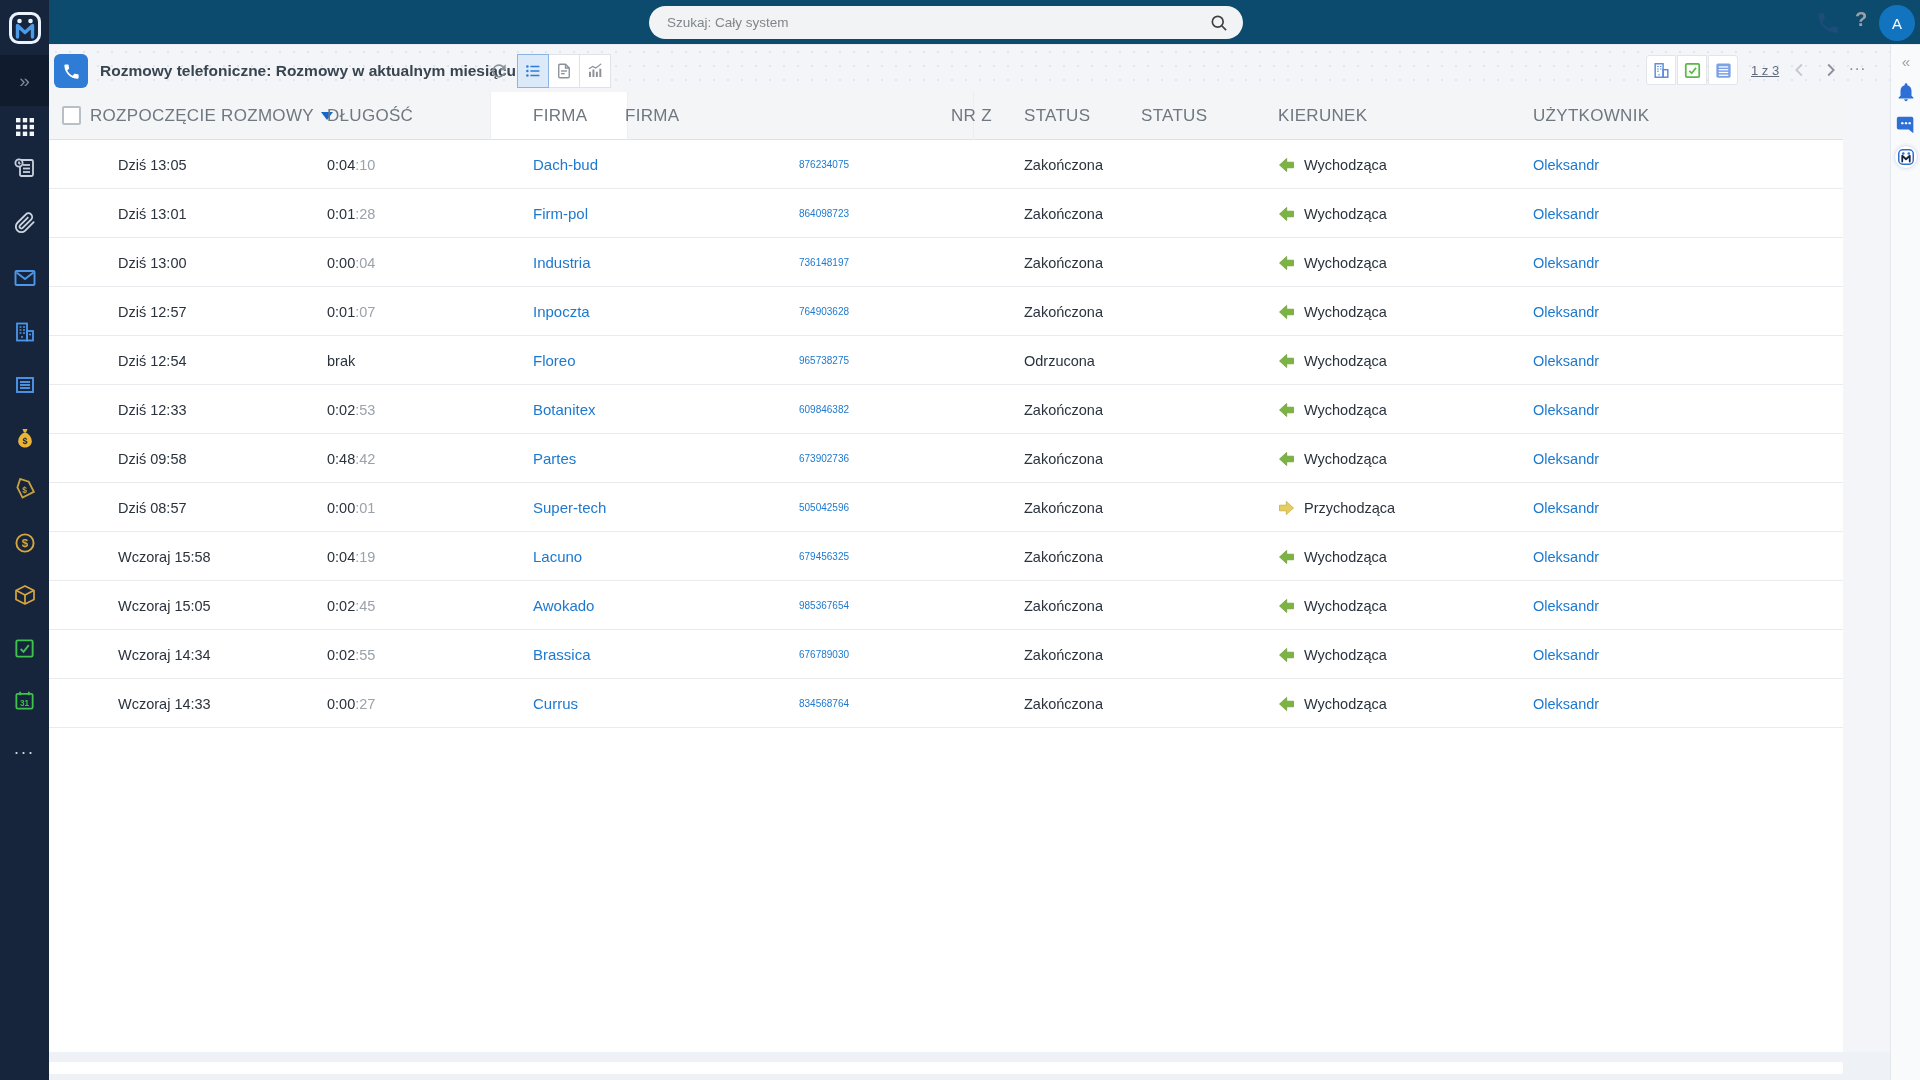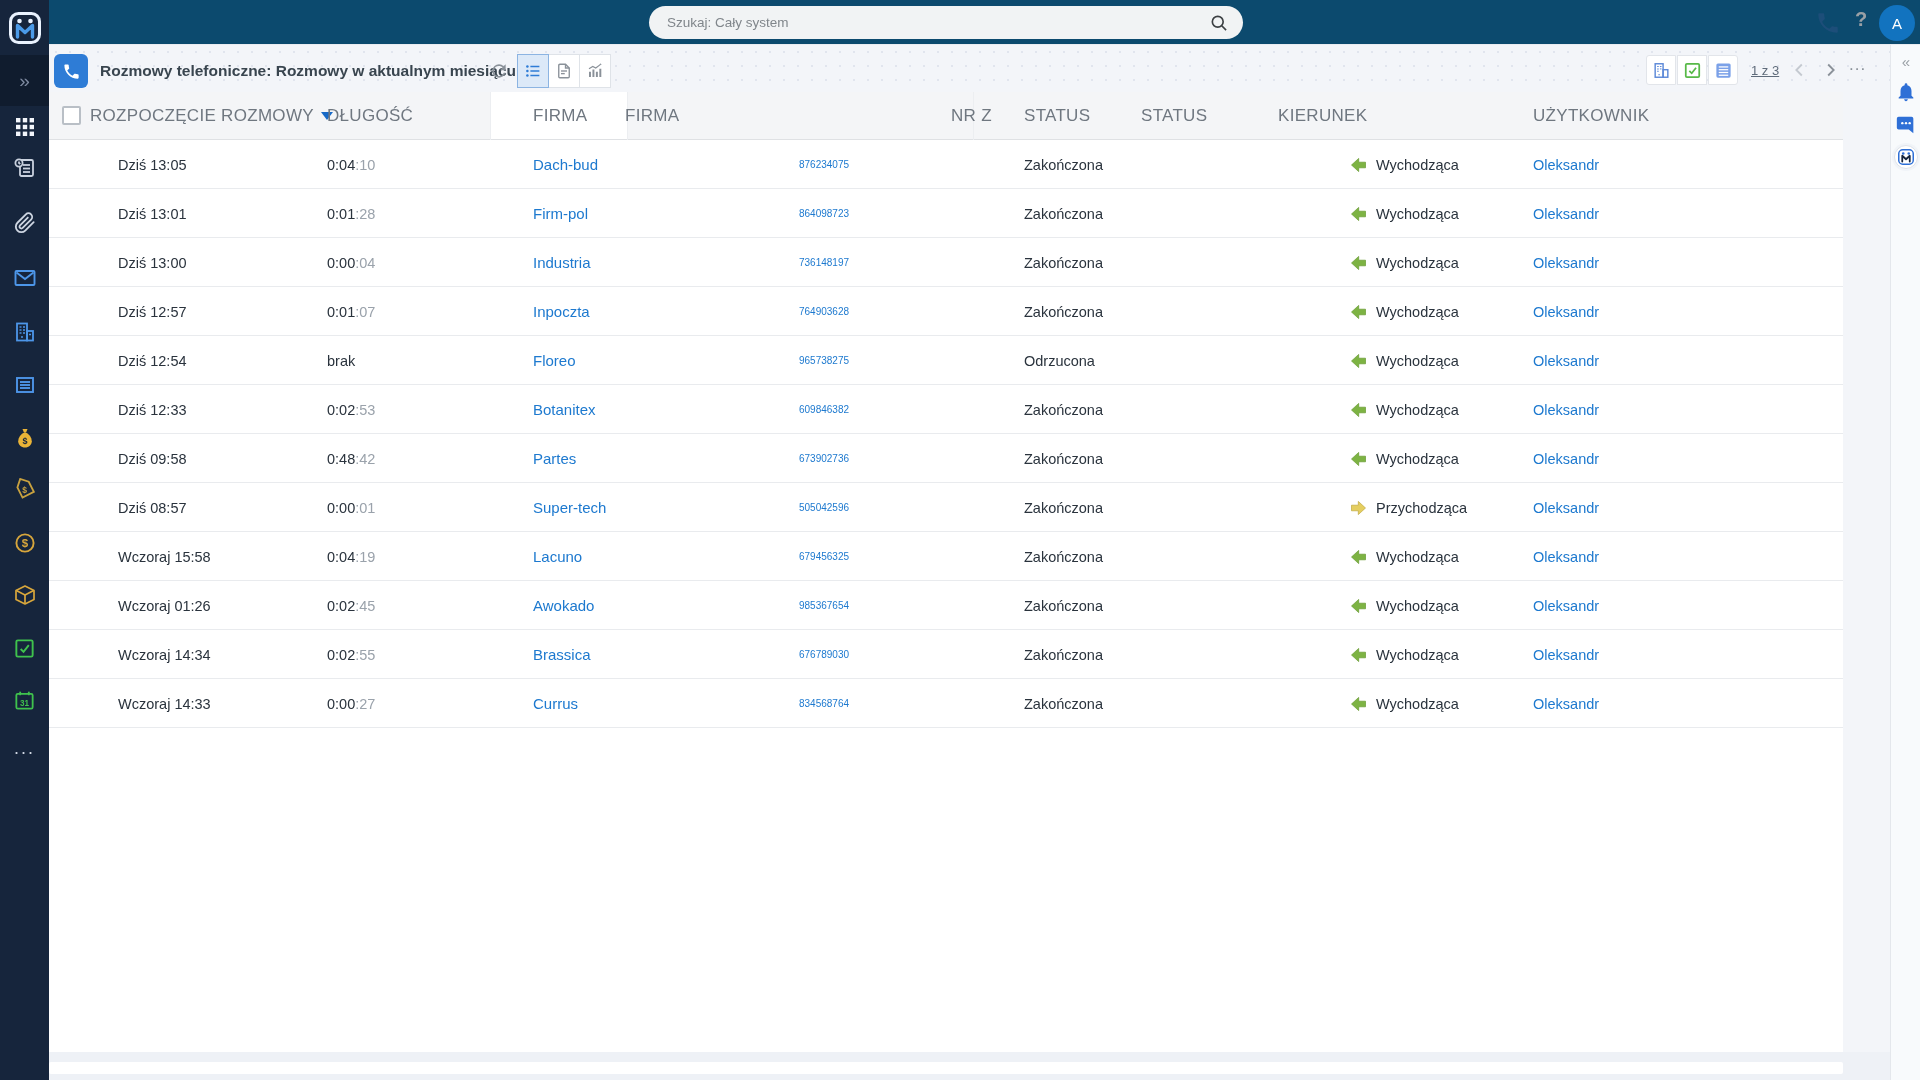--- a/index.html
+++ b/index.html
@@ -71,21 +71,21 @@
   #tbody { left:0; top:48px; width:1794px; }
   .trow { position:relative; width:1794px; height:49px; border-bottom:1px solid #e9ebee; background:#fff; }
   .td { position:absolute; top:0; height:49px; display:flex; align-items:center; font-size:14.5px; color:#2a333d; white-space:nowrap; }
   .td.link { color:#1d79cf; cursor:pointer; }
   .c-start  { left:41px;margin-left:28px; }
   .c-dur    { left:278px; }
   .c-dursec { color:#9aa2ab; }
   .c-comp   { left:484px; font-size:15px; }
   .c-phone  { left:750px; font-size:10px; }
   .c-status { left:975px; }
-  .c-dir    { left:1301px;align-items:center; }
+  .c-dir    { left:1229px;align-items:center; }
   .c-dir svg { margin-right:9px; }
   .c-user   { left:1484px; }
 
   
   #bottom-track { left:49px; top:1052px; width:1841px; height:28px; background:#eef1f6; }
   #hscroll { left:49px; top:1062px; width:1794px; height:12px; background:#ffffff; border-radius:2px; cursor:pointer; }
 </style>
 </head>
 <body>
 
@@ -529,21 +529,21 @@
       <svg class="arrow-out" width="17" height="16" viewBox="0 0 16 16">
         <path d="M15 5.2H8.2V1.4L1 8l7.2 6.6v-3.8H15z" fill="#7db343" stroke="#669a2f" stroke-width="0.7"></path>
       </svg>
 
       <span>Wychodząca</span>
     </div>
     <div class="td c-user link">Oleksandr</div>
   </div>
 
   <div class="trow">
-    <div class="td c-start">Wczoraj 01:26</div>
+    <div class="td c-start">Wczoraj 15:05</div>
     <div class="td c-dur">
       <span>0:02</span>
             <span class="c-dursec">:45</span>
     </div>
     <div class="td c-comp link">Awokado</div>
     <div class="td c-phone link">985367654</div>
     <div class="td c-status">Zakończona</div>
     <div class="td c-dir dir-cell" data-type="out">
       <svg class="arrow-out" width="17" height="16" viewBox="0 0 16 16">
         <path d="M15 5.2H8.2V1.4L1 8l7.2 6.6v-3.8H15z" fill="#7db343" stroke="#669a2f" stroke-width="0.7"></path>

